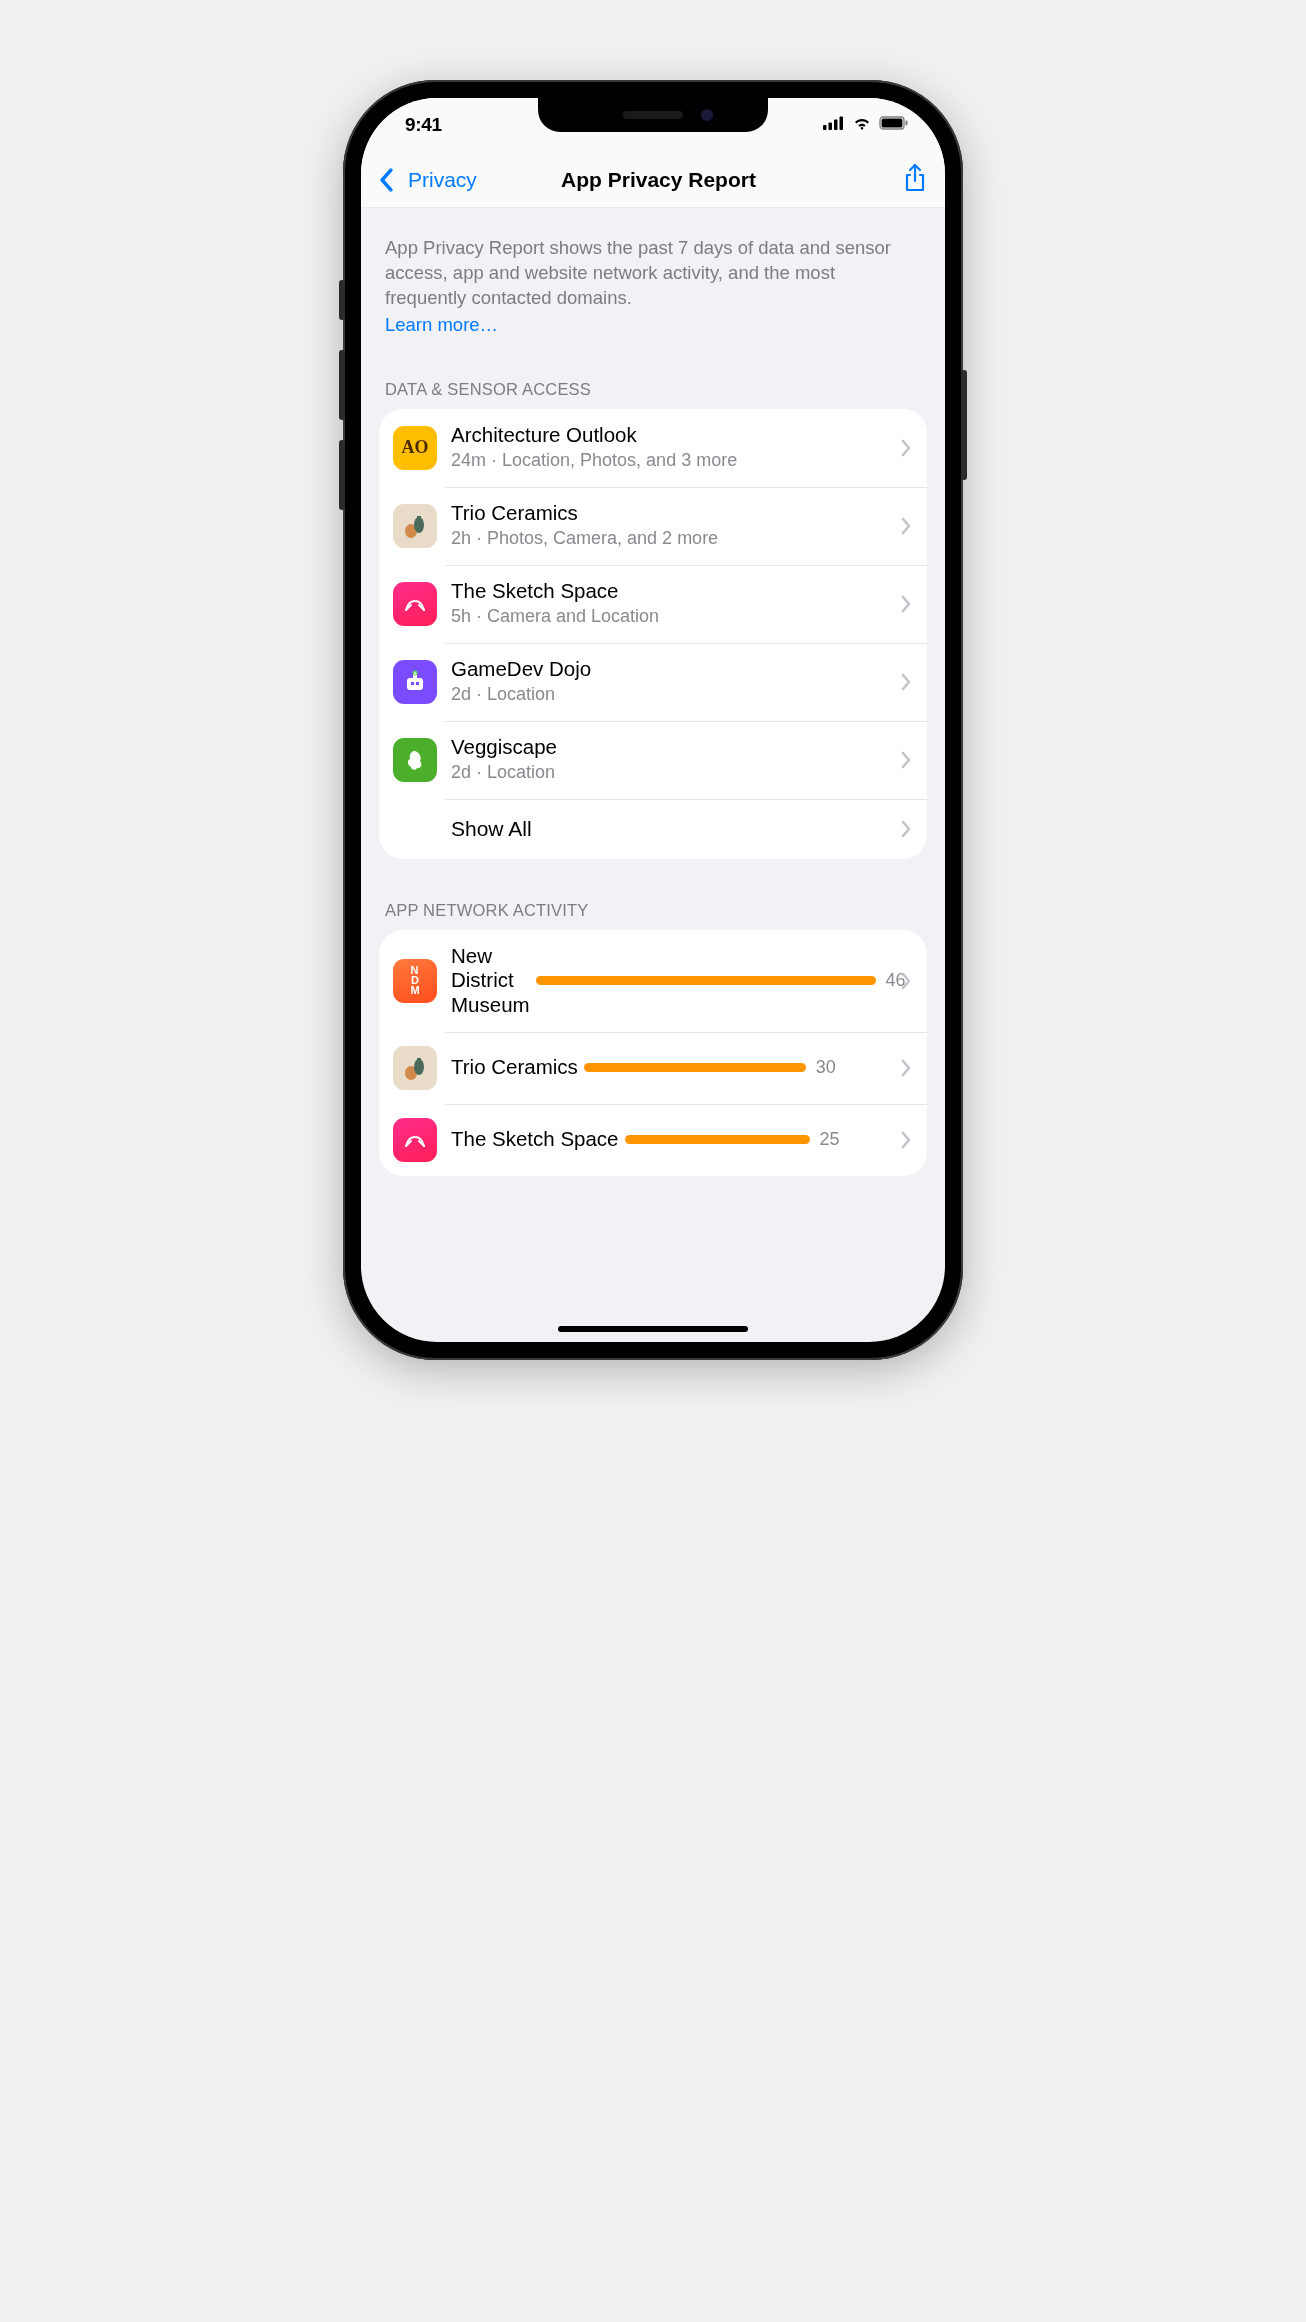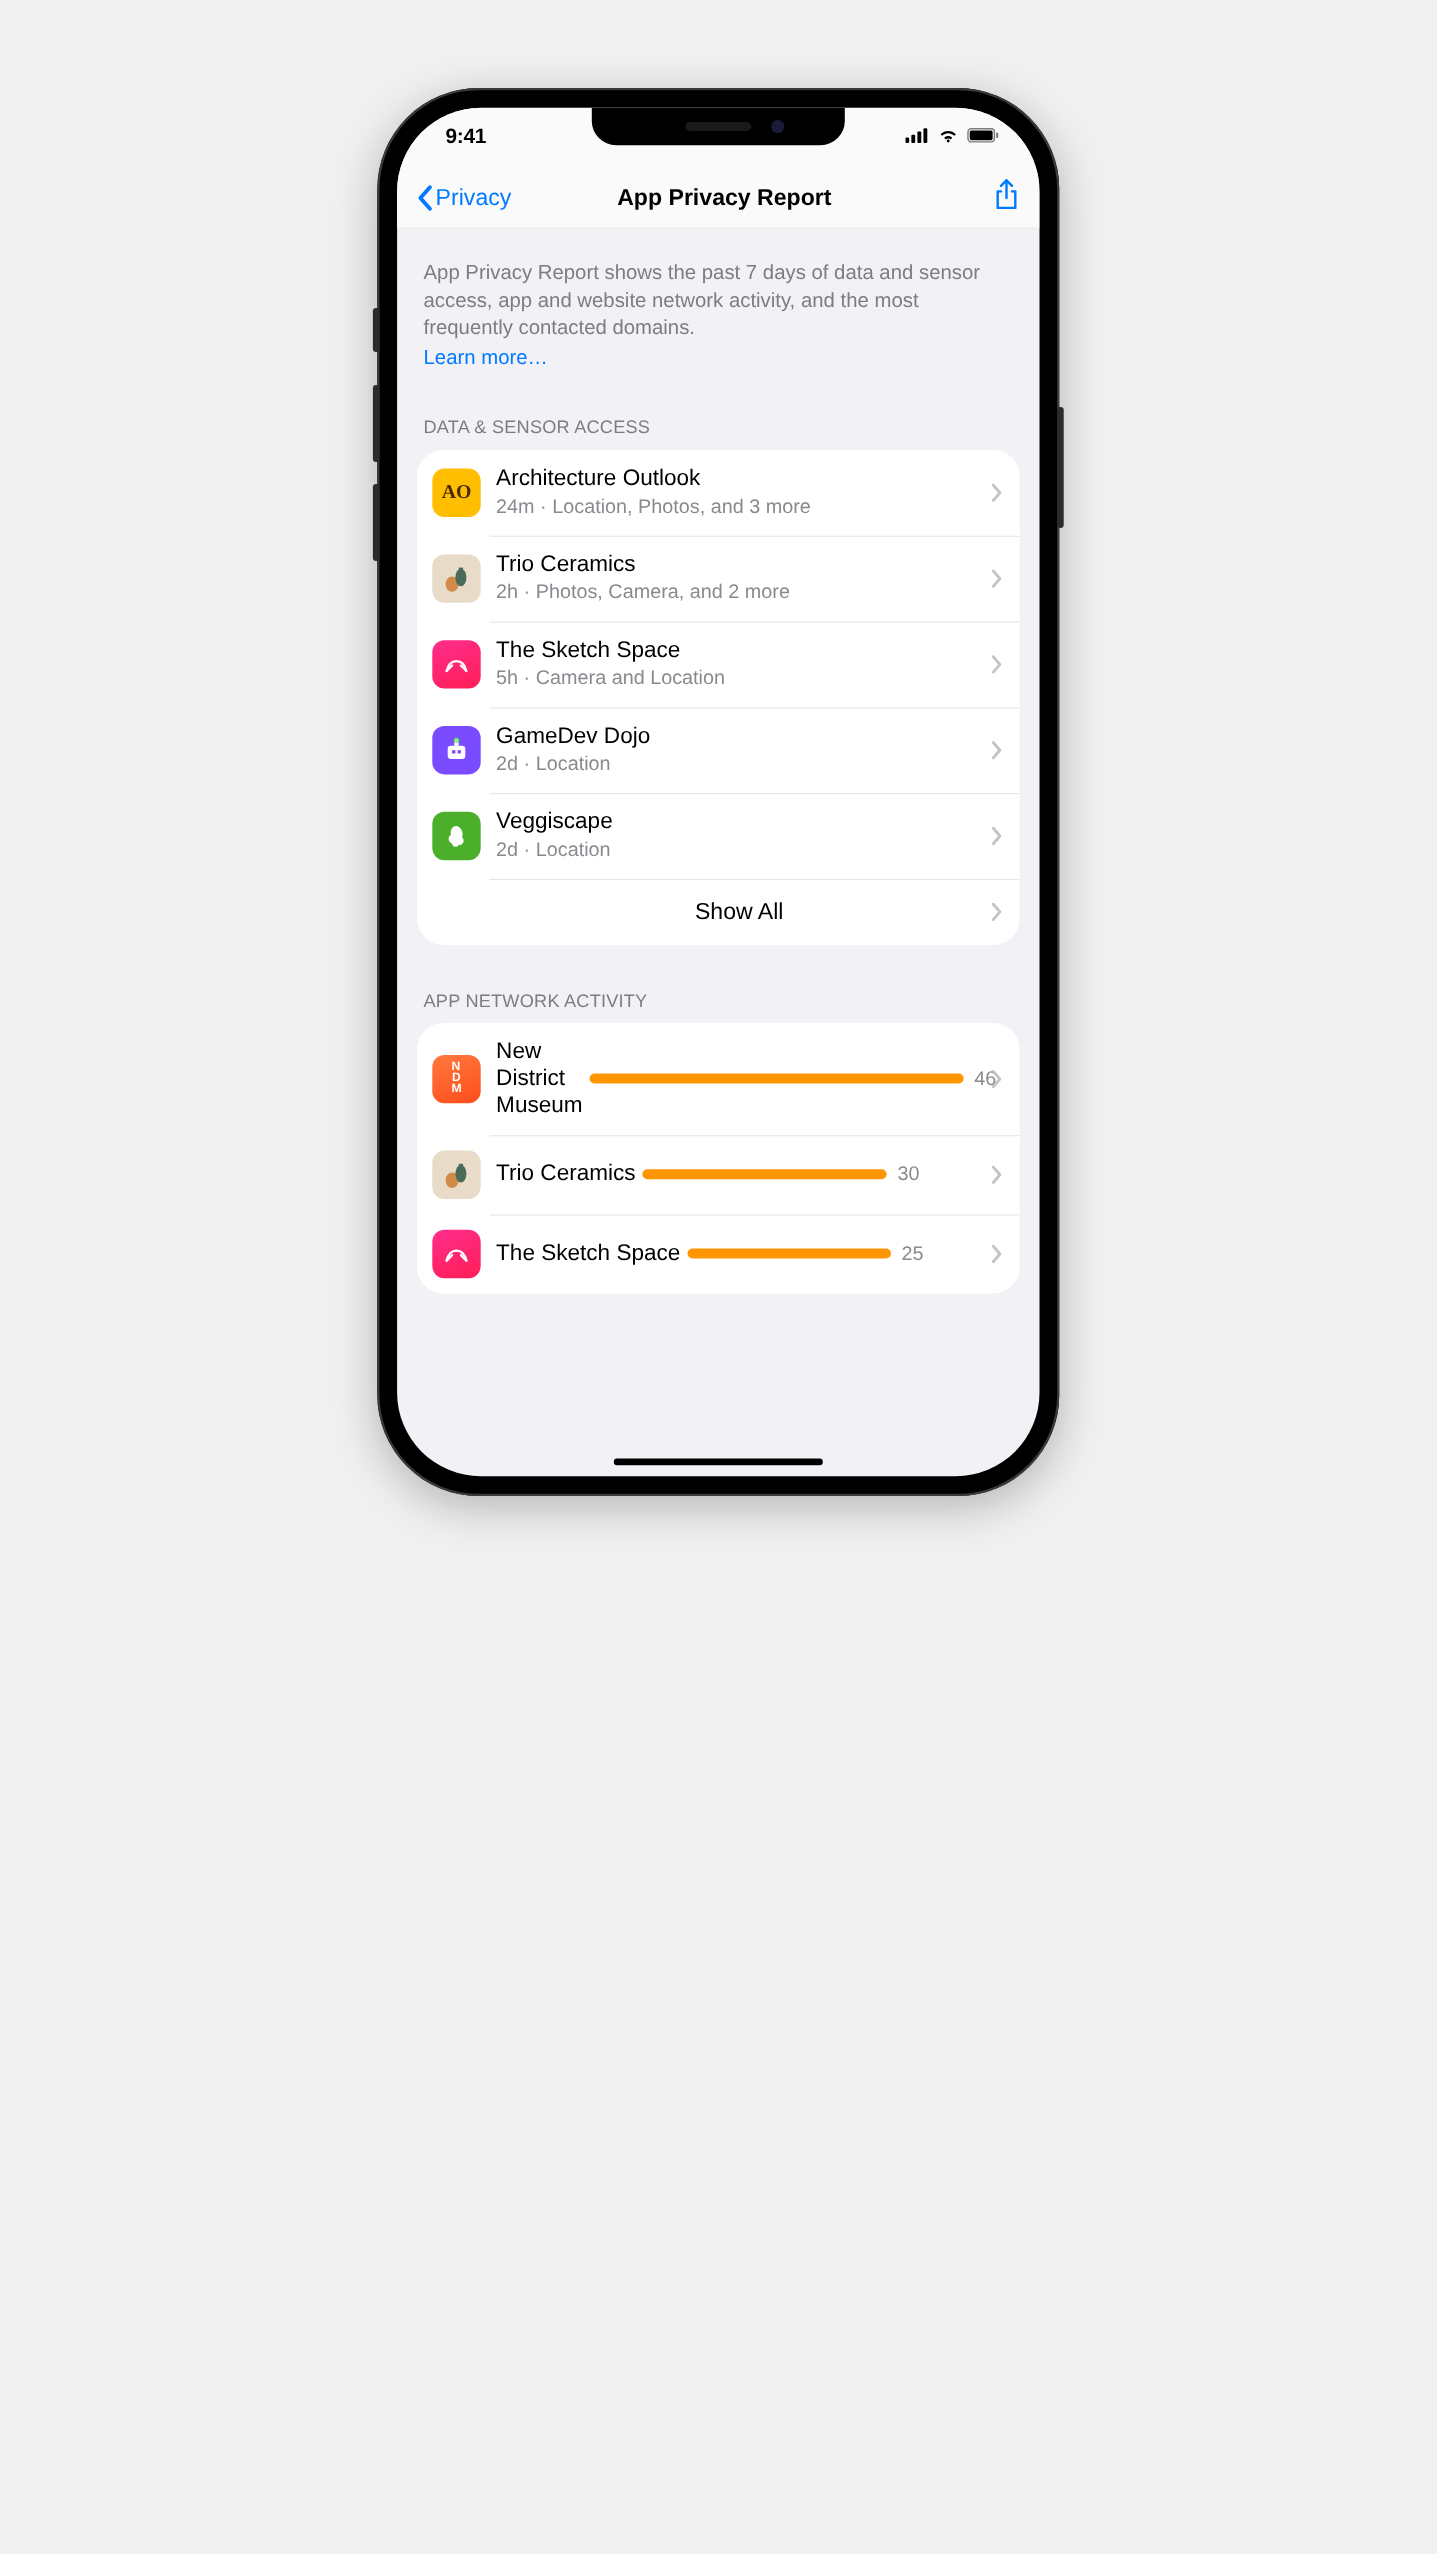--- a/index.html
+++ b/index.html
@@ -90,21 +90,21 @@
     padding: 0 18px;
     position: relative;
     flex-shrink: 0;
   }
   .nav-back {
     display: flex;
     align-items: center;
     color: #007aff;
     font-size: 21px;
     font-weight: 400;
-    gap: 2px;
+    gap: 14px;
     z-index: 2;
   }
   .nav-title {
     position: absolute;
     left: 11px; right: 0;
     text-align: center;
     font-size: 21px;
     font-weight: 600;
     color: #000;
     pointer-events: none;
@@ -192,21 +192,21 @@
     font-size: 18px;
     color: #8a898f;
     line-height: 1.3;
     margin-top: 2px;
   }
   .chev {
     color: #c4c3c9;
     margin-left: 8px;
     flex-shrink: 0;
   }
-  .row-showall .row-title { font-size: 21px; text-align: center; }
+  .row-showall .row-title { font-size: 21px; }
   .row-showall { padding-left: 72px; min-height: 60px; }
   .row-showall::before { left: 66px !important; }
 
   .net-row-body { flex:1; display:flex; gap:6px; min-width:0;}
   .bar-wrap {
     display: flex;
     align-items: center;
     gap: 10px;
   }
   .bar-track {

